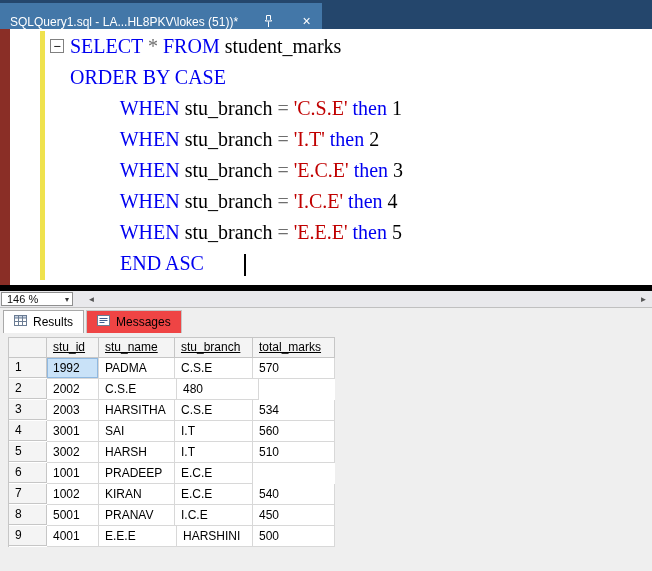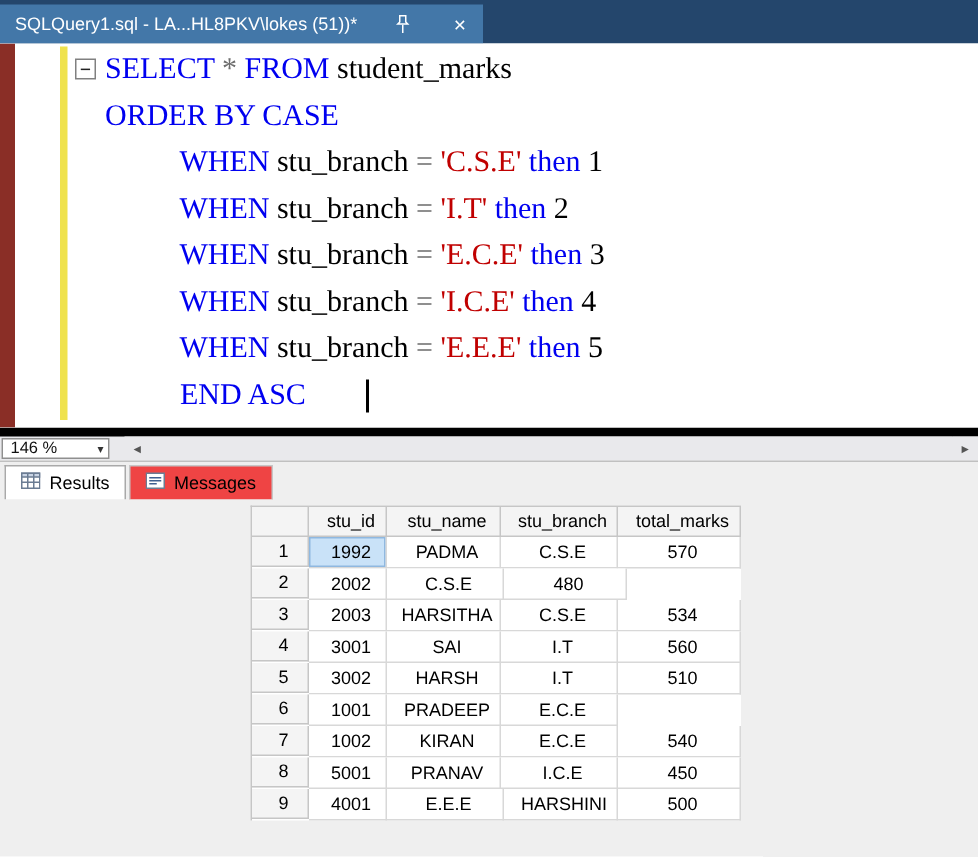--- a/index.html
+++ b/index.html
@@ -3,21 +3,21 @@
 <meta charset="utf-8">
 <style>
   * { margin:0; padding:0; box-sizing:border-box; }
   html,body { width:652px; height:571px; overflow:hidden; background:#fff;
               font-family:"Liberation Sans", sans-serif; }
   .window { width:652px; height:571px; display:flex; flex-direction:column; overflow:hidden; }
 
   
   .tabbar { flex:0 0 29px; background:var(--tabbar-bg,#24466C); display:flex; align-items:flex-end; }
   .doc-tab { height:26px; background:var(--tab-active-bg,#4377A8); color:#fff; display:flex;
-             align-items:center; padding:0 8px 0 10px; font-size:12px; gap:23px; }
+             align-items:flex-end; padding:0 8px 0 10px; font-size:12px; gap:23px; }
   .tab-title { white-space:nowrap; }
   .tab-pin, .tab-close { width:15px; height:16px; display:flex; align-items:center;
                          justify-content:center; color:#fff; }
   .tab-close { font-size:14px; line-height:14px; }
 
   
   .editor { flex:0 0 256px; position:relative; background:#fff; overflow:hidden; }
   .margin-red { position:absolute; left:0; top:0; width:10px; height:100%;
                 background:var(--margin-red,#8A2E26); }
   .margin-yellow { position:absolute; left:40px; top:2px; width:5px; height:249px;
@@ -42,36 +42,36 @@
                 display:flex; align-items:center; font-size:11px; padding:0 3px 0 5px; color:#111; }
   .zoom-value { flex:1; }
   .zoom-arrow { font-size:8px; color:#333; }
   .scroll-btn { width:17px; display:flex; align-items:center; justify-content:center;
                 font-size:8px; color:#555; background:#E9E9EC; }
   .scroll-btn.left { margin-left:10px; }
   .scroll-track { flex:1; background:#E9E9EC; }
 
   
   .results-pane { flex:1; background:#EFEFEF; display:flex; flex-direction:column;
-                  border-top:1px solid #C0C0C0;text-align:center; }
+                  border-top:1px solid #C0C0C0; }
   .rtabs { flex:0 0 25px; display:flex; align-items:flex-end; padding-left:3px; }
   .rtab { height:23px; display:flex; align-items:center; gap:6px; padding:0 10px;
           font-size:12px; color:#000; }
   .rtab.active { background:#fff; border:1px solid #A9A9A9; border-bottom:none; }
   .rtab.inactive { background:#ef4444; border:1px solid #C6C6C6; border-bottom:none; margin-left:2px; }
   .grid-area { flex:1; padding:4px 0 0 8px; background:#EFEFEF; }
   .grid { display:inline-block; border-top:1px solid #C6C6C6; border-left:1px solid #C6C6C6;
           background:#fff; }
   .g-row { display:flex; }
   .g-cell { height:21px; line-height:20px; font-size:12px; color:#000; background:#fff;
             border-right:1px solid #D8D8D8; border-bottom:1px solid #D8D8D8;
             padding-left:6px; overflow:hidden; white-space:nowrap; }
   .g-cell.hd { background:#F4F4F4; border-right-color:#C6C6C6; border-bottom-color:#C6C6C6;
                height:20px; line-height:19px; }
-  .g-row:first-child .g-cell { height:20px; line-height:19px; }
+  .g-row:first-child .g-cell { height:20px; line-height:19px;text-decoration:underline; }
   .gc0 { width:38px; }
   .gc1 { width:52px; }
   .gc2 { width:76px; }
   .gc3 { width:78px; }
   .gc4 { width:82px; }
   .sel { background:var(--cell-selected,#C9E2F8); box-shadow:inset 0 0 0 1px #8FB8E0; }
 </style>
 </head>
 <body>
 

